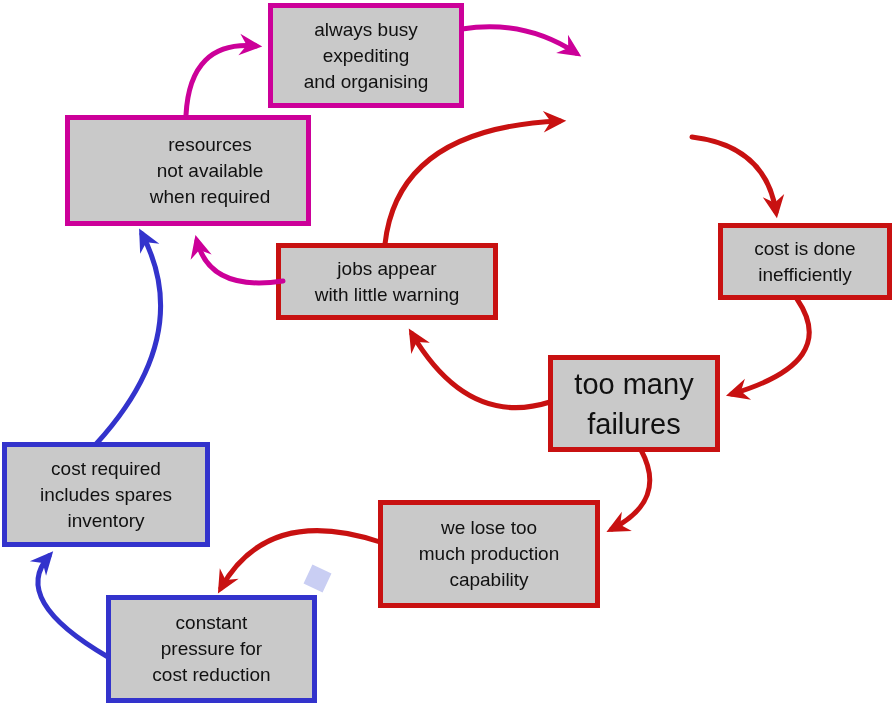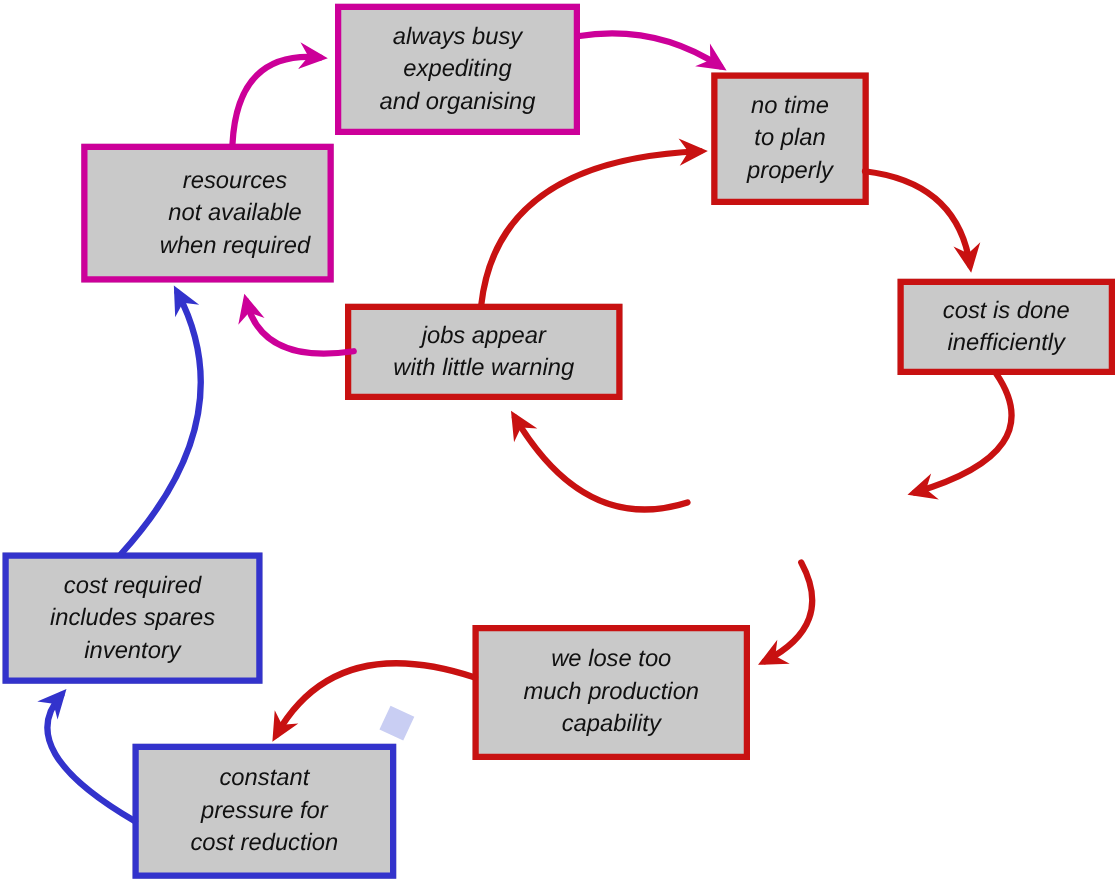--- a/index.html
+++ b/index.html
@@ -16,21 +16,20 @@
     background:var(--background);
     font-family:"Liberation Sans","DejaVu Sans",sans-serif;
     color:var(--text);
   }
   .stage{
     position:relative;
     width:893px;
     height:710px;
     overflow:hidden;
     background:var(--background);
-    font-style:italic;
   }
   .node{
     position:absolute;
     box-sizing:border-box;
     background:var(--box-fill);
     display:flex;
     align-items:center;
     justify-content:center;
     text-align:center;
     white-space:pre-line;
@@ -39,21 +38,21 @@
     padding:2px 4px;
     z-index:1;
   }
   .node.magenta{border:5px solid var(--magenta);}
   .node.red{border:5px solid var(--red);}
   .node.blue{border:5px solid var(--blue);}
   .node.big{font-size:29px;line-height:40px;}
 
   #always-busy        {left:268px; top:3px;   width:196px; height:105px;}
   #no-time            {left:569px; top:58px;  width:126px; height:106px;}
-  #resources          {left:65px;  top:115px; width:202px; height:111px;padding-left:48px;}
+  #resources          {left:65px;  top:115px; width:246px; height:111px;padding-left:48px;}
   #work-inefficient   {left:718px; top:223px; width:174px; height:77px;}
   #jobs-appear        {left:276px; top:243px; width:222px; height:77px;}
   #too-many           {left:548px; top:355px; width:172px; height:97px;}
   #cost-cutting       {left:2px;   top:442px; width:208px; height:105px;}
   #we-lose            {left:378px; top:500px; width:222px; height:108px;}
   #constant-pressure  {left:106px; top:595px; width:211px; height:108px;}
 
   .edges{
     position:absolute;
     left:0; top:0;
@@ -89,34 +88,33 @@
 <body>
 
 <div class="stage">
 
   <div class="diamond"></div>
 
   <div class="node magenta" id="always-busy">always busy
 expediting
 and organising</div>
 
-  <div class="node red" id="no-time">no time
-to plan
-properly</div>
 
   <div class="node magenta" id="resources">resources
 not available
 when required</div>
 
   <div class="node red" id="work-inefficient">cost is done
 inefficiently</div>
 
   <div class="node red" id="jobs-appear">jobs appear
 with little warning</div>
 
+  <div class="node red big" id="too-many">too many
+failures</div>
 
   <div class="node blue" id="cost-cutting">cost required
 includes spares
 inventory</div>
 
   <div class="node blue" id="constant-pressure">constant
 pressure for
 cost reduction</div>
 
   <div class="node red" id="we-lose">we lose too

